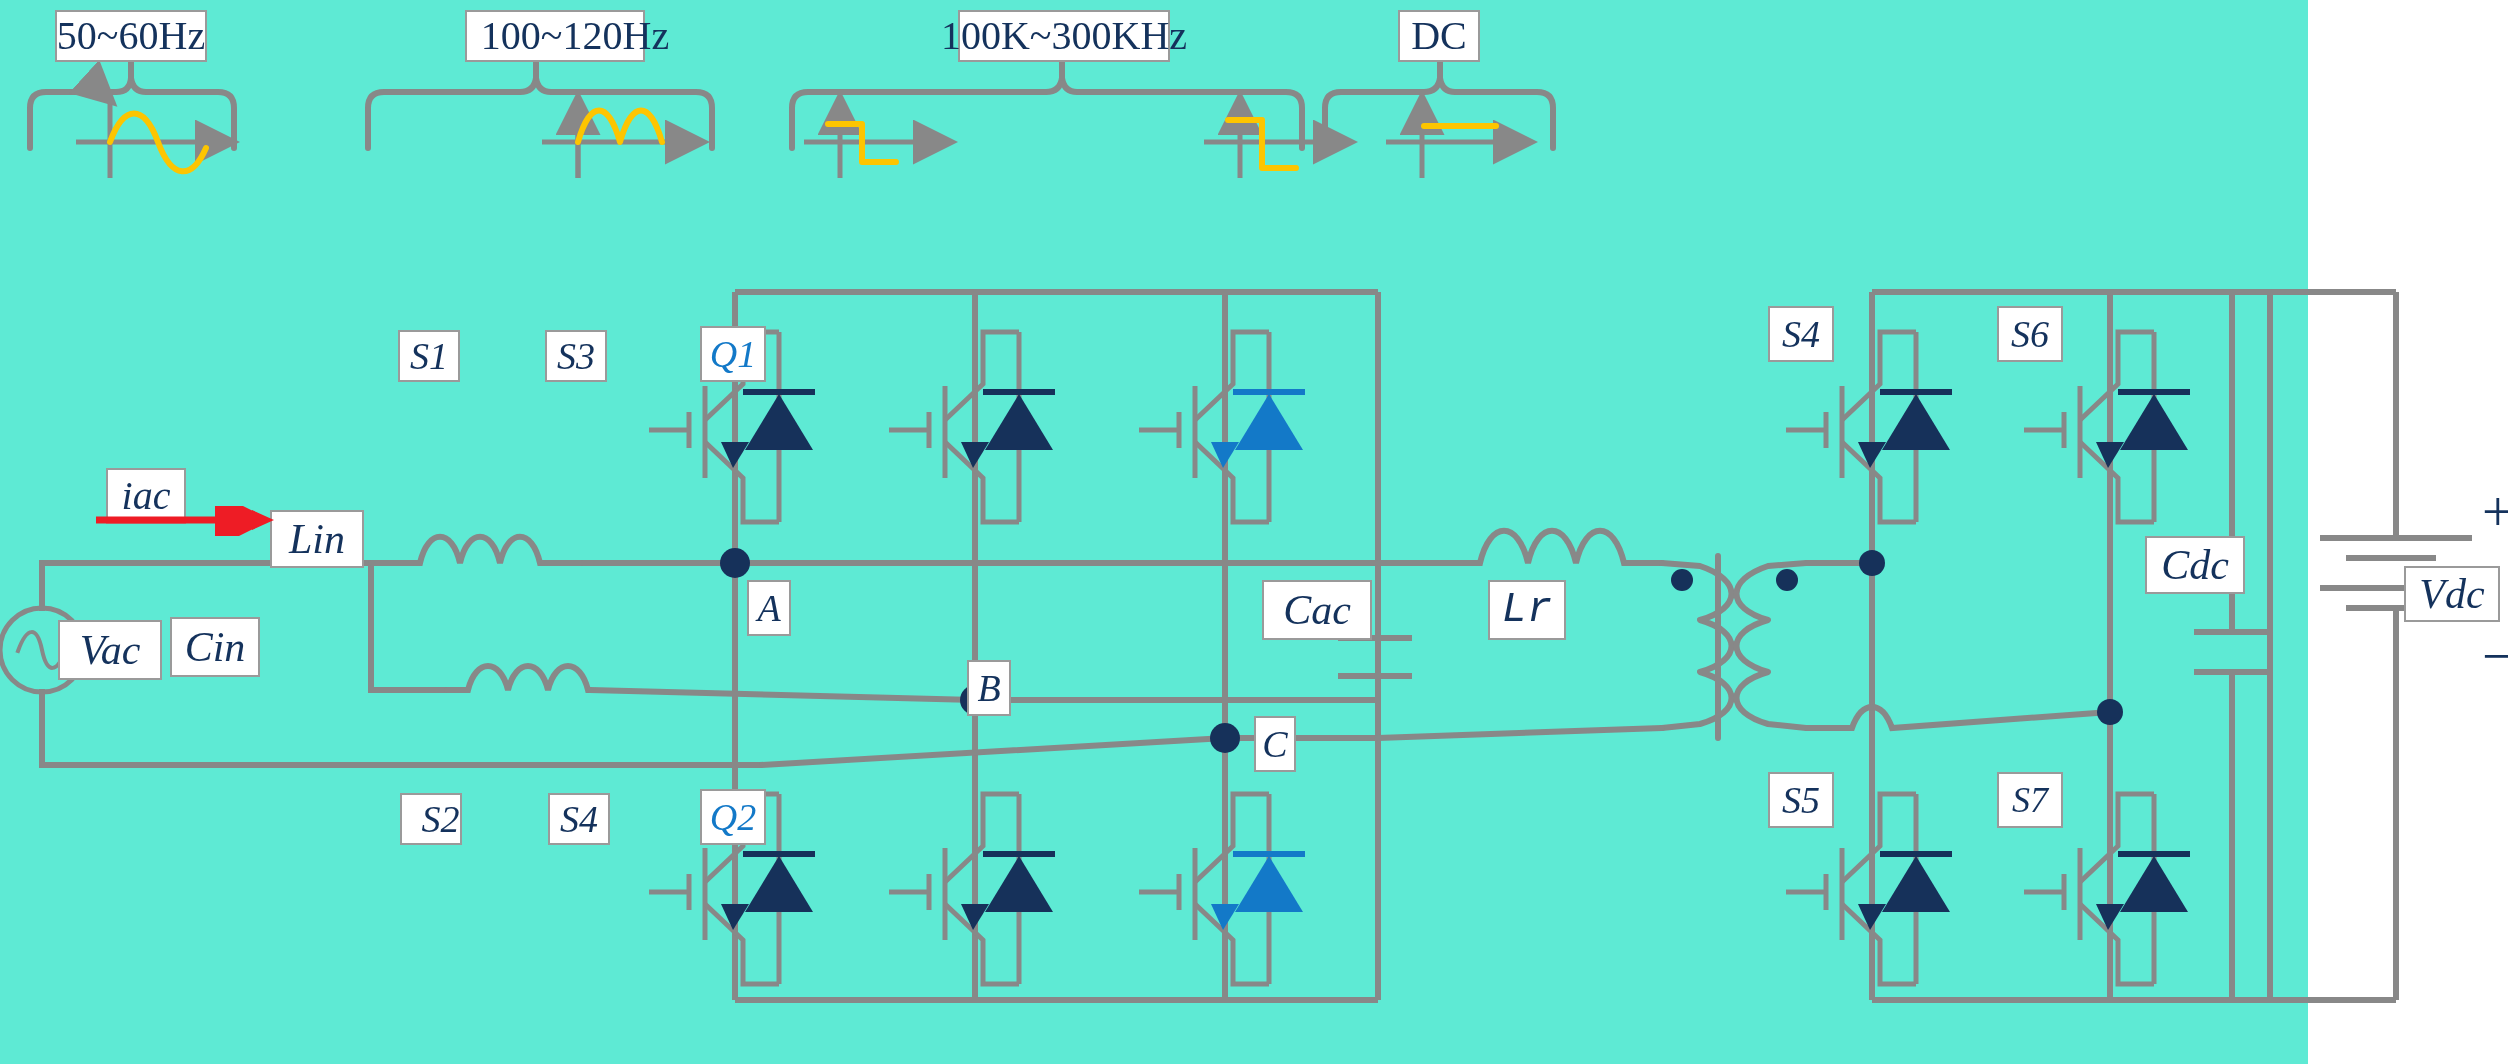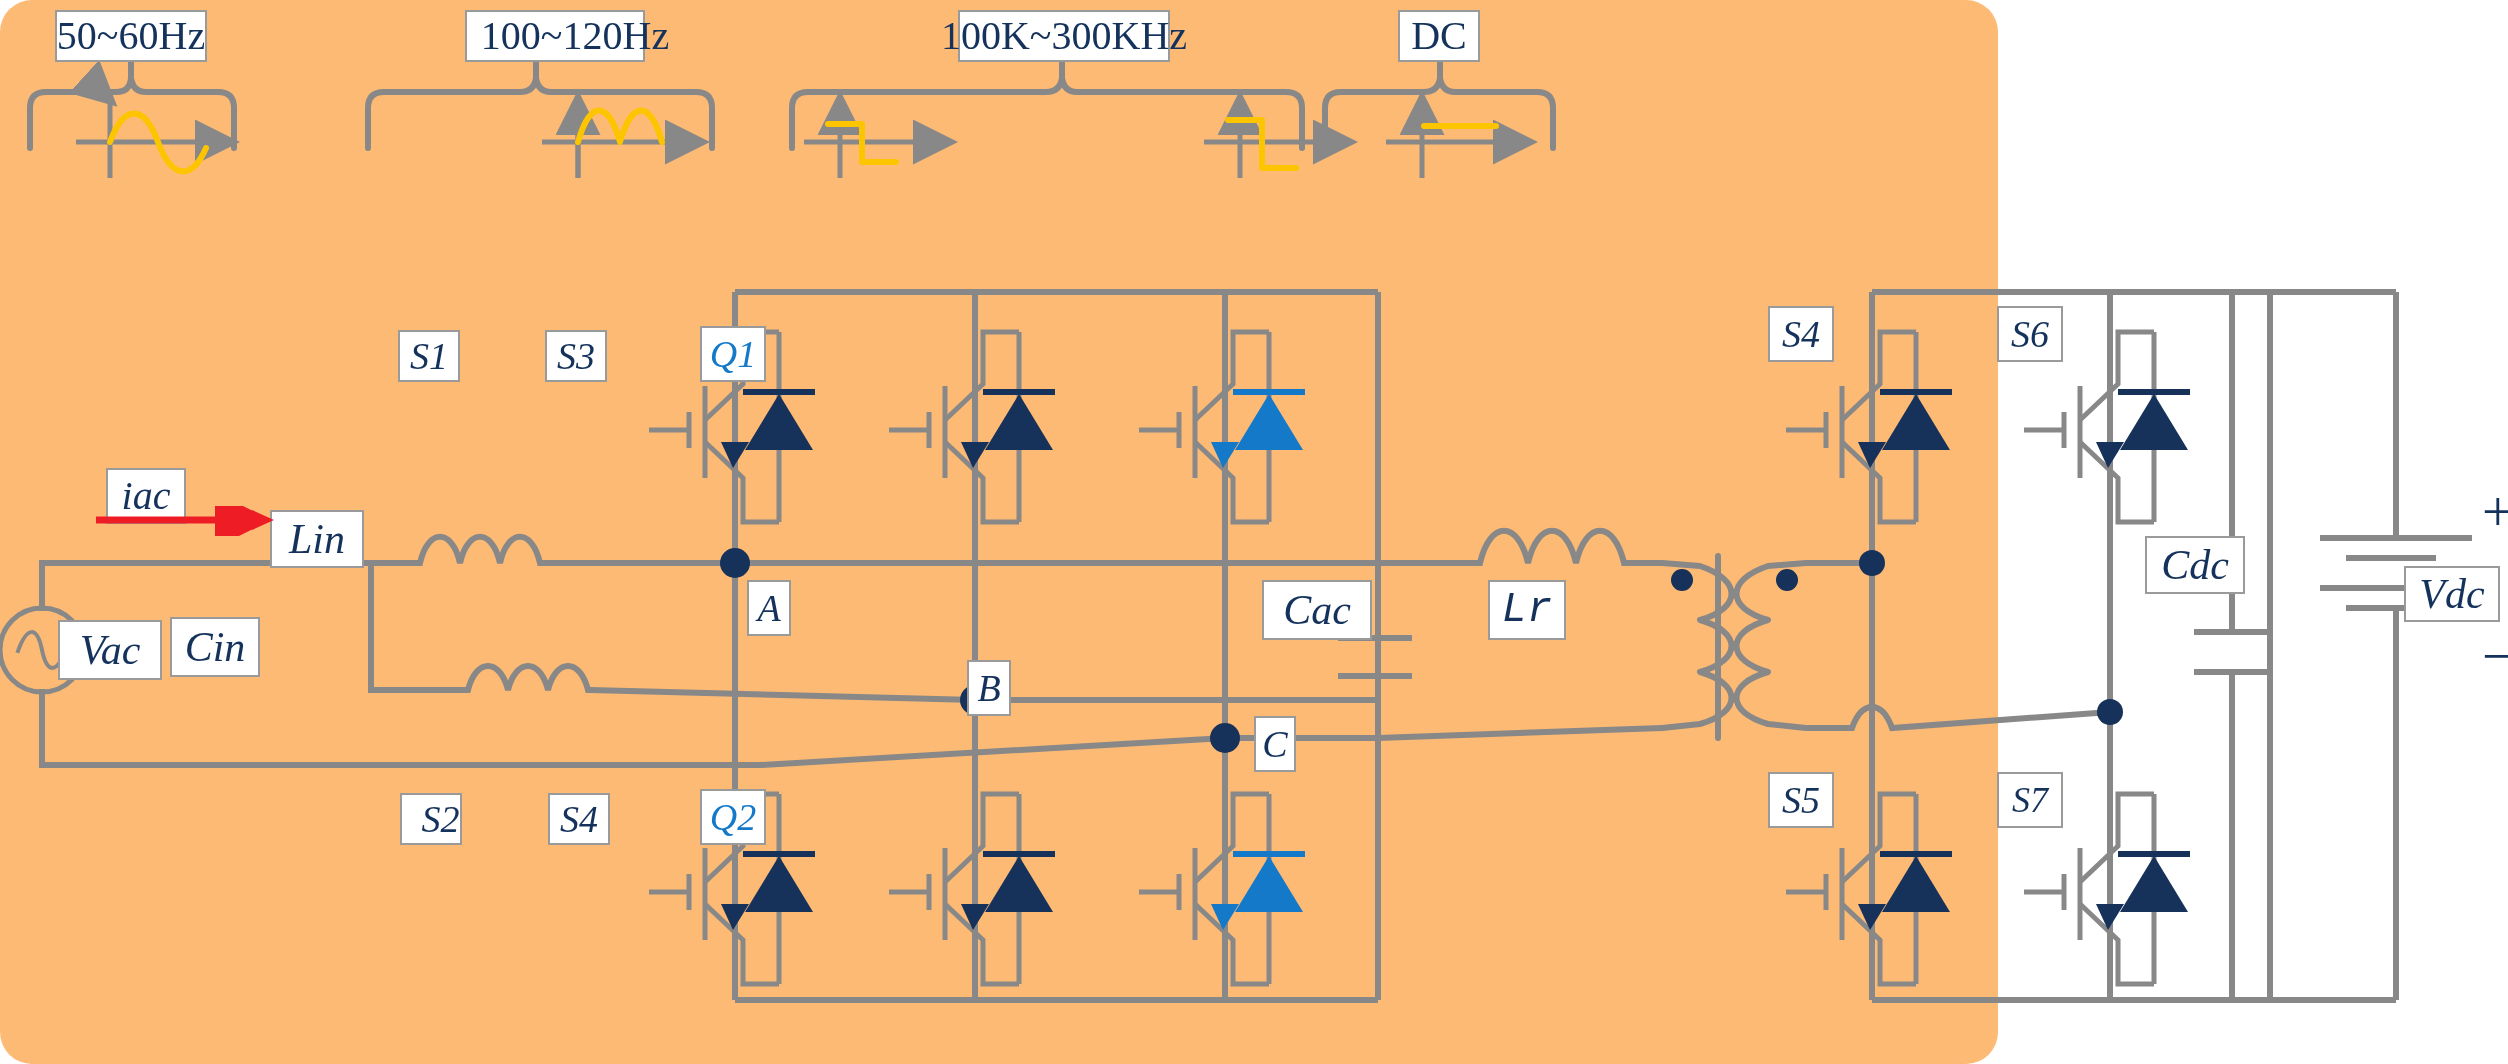--- a/index.html
+++ b/index.html
@@ -1,18 +1,18 @@
 <!DOCTYPE html>
 <html><head>
 <meta charset="utf-8">
 <style>
   html,body{margin:0;padding:0;background:#ffffff;}
   body{width:2508px;height:1064px;overflow:hidden;
        font-family:"Liberation Serif",serif;}
-  #stage{position:relative;width:1998px;height:1064px;background:#fdba74;border-radius:32px;}
+  #stage{position:relative;width:2308px;height:1064px;background:#5eead4;}
   svg#sheet{position:absolute;left:0;top:0;width:2508px;height:1064px;}
   .lbl{position:absolute;border:2px solid #9a9a9a;background:#ffffff;
        color:#14325c;font-family:"Liberation Serif",serif;font-style:italic;
        display:flex;align-items:center;justify-content:center;
        line-height:1;white-space:nowrap;box-sizing:border-box;}
   .lbl.blue{color:#1379c8;}
   .lbl.up{font-style:normal;}
   .sym{position:absolute;color:#14325c;font-family:"Liberation Serif",serif;
        line-height:1;}
 </style>

